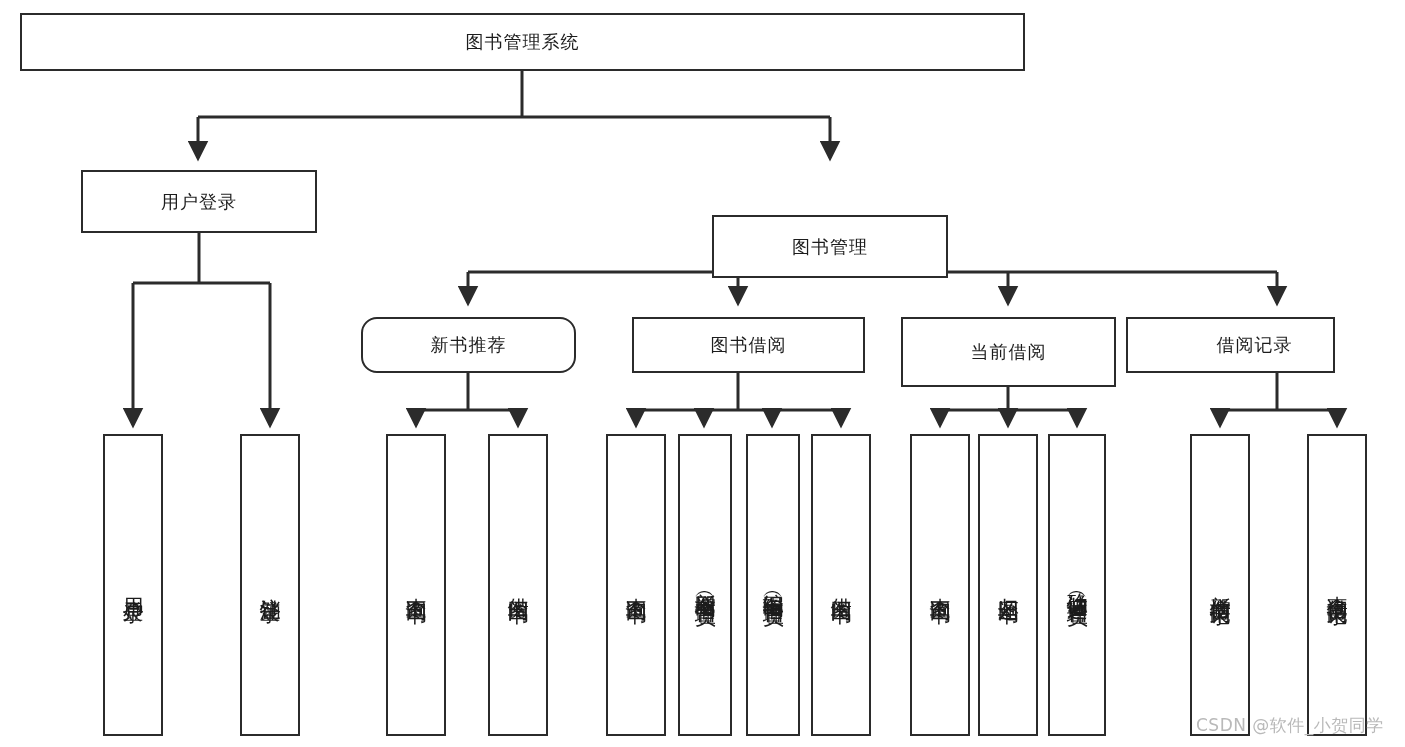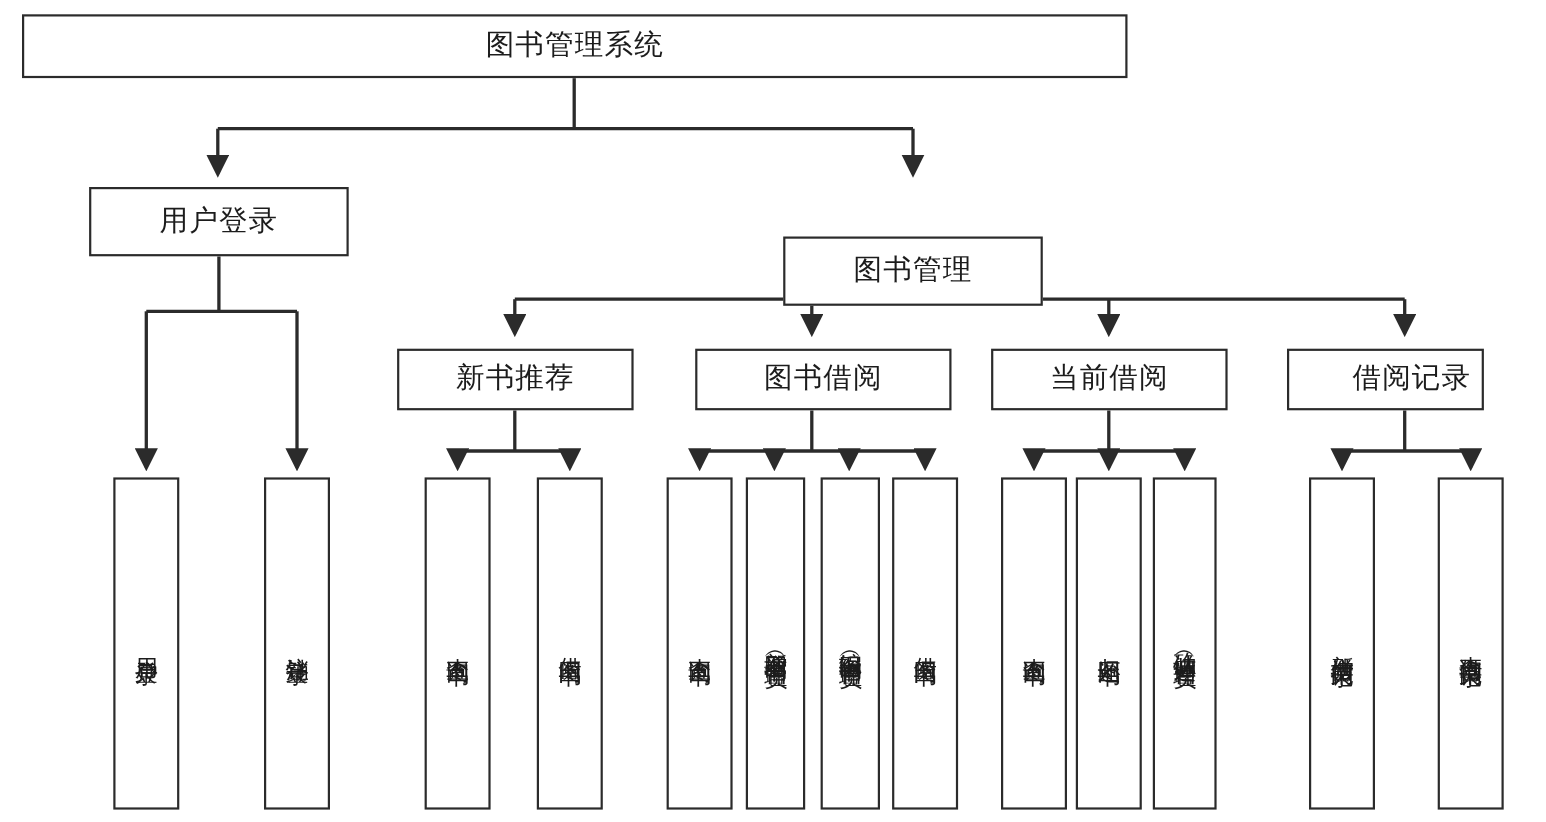--- a/index.html
+++ b/index.html
@@ -32,21 +32,21 @@
     border: 2px solid #2b2b2b;
     background: #ffffff;
     display: flex;
     align-items: center;
     justify-content: center;
     text-align: center;
     color: #1c1c1c;
     z-index: 2;
   }
   .node.horiz {
-    font-size: 26px;
+    font-size: 18px;
     letter-spacing: 1px;
     line-height: 1.2;
   }
   .node.vert {
     writing-mode: vertical-rl;
     text-orientation: upright;
     font-size: 21px;
     line-height: 1.35;
     letter-spacing: 2px;
     padding: 6px 0;
@@ -126,33 +126,33 @@
   </div>
 
   <div class="node horiz" style="left:81px; top:170px; width:236px; height:63px;">
     <span class="label">用户登录</span>
   </div>
 
   <div class="node horiz" style="left:712px; top:170px; width:236px; height:63px;margin-top:45px;">
     <span class="label">图书管理</span>
   </div>
 
-  <div class="node horiz" style="left:361px; top:317px; width:215px; height:56px;">
+  <div class="node horiz" style="left:361px; top:317px; width:215px; height:56px;border-radius:16px;">
     <span class="label">新书推荐</span>
   </div>
 
   <div class="node horiz" style="left:632px; top:317px; width:233px; height:56px;">
     <span class="label">图书借阅</span>
   </div>
 
-  <div class="node horiz" style="left:901px; top:317px; width:215px; height:56px;justify-content:center;">
+  <div class="node horiz" style="left:901px; top:317px; width:215px; height:70px;justify-content:center;">
     <span class="label">当前借阅</span>
   </div>
 
-  <div class="node horiz" style="left:1170px; top:317px; width:179px; height:56px;padding-left:48px;">
+  <div class="node horiz" style="left:1126px; top:317px; width:209px; height:56px;padding-left:48px;">
     <span class="label">借阅记录</span>
   </div>
 
   <div class="node vert" style="left:103px; top:434px; width:60px; height:302px;">
     <span class="label">用户登录</span>
   </div>
 
   <div class="node vert" style="left:240px; top:434px; width:60px; height:302px;">
     <span class="label">注销登录</span>
   </div>
@@ -194,14 +194,15 @@
   </div>
 
   <div class="node vert" style="left:1190px; top:434px; width:60px; height:302px;">
     <span class="label">新增借阅记录</span>
   </div>
 
   <div class="node vert" style="left:1307px; top:434px; width:60px; height:302px;">
     <span class="label">查询借阅记录</span>
   </div>
 
+  <div class="watermark" style="left:1196px; top:714px;">CSDN @软件_小贺同学</div>
 
 </div>
 
 </body></html>

